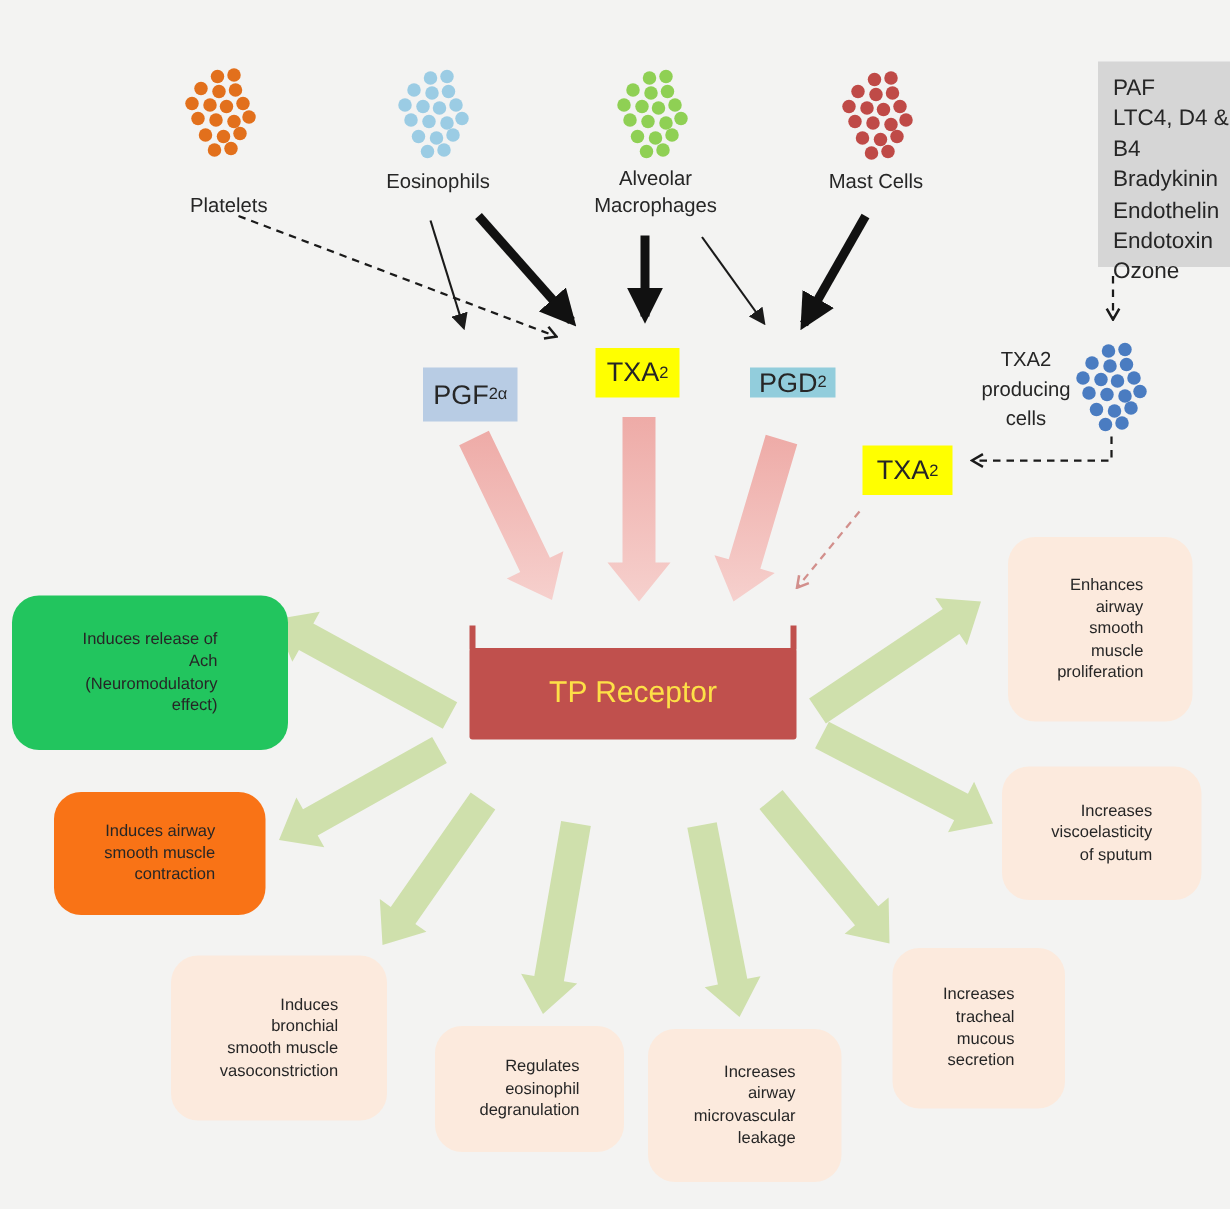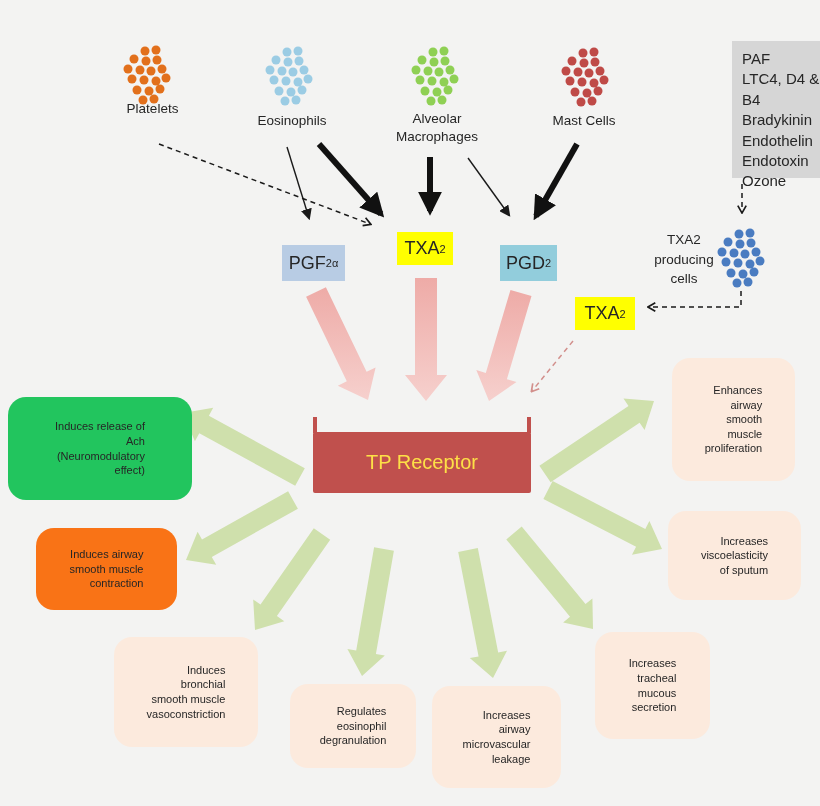--- a/index.html
+++ b/index.html
@@ -165,42 +165,42 @@
       <circle cx="22" cy="35" r="4.5" fill="#4a7cc1"></circle>
       <circle cx="34" cy="36" r="4.5" fill="#4a7cc1"></circle>
       <circle cx="44" cy="33" r="4.5" fill="#4a7cc1"></circle>
       <circle cx="15" cy="45" r="4.5" fill="#4a7cc1"></circle>
       <circle cx="27" cy="46" r="4.5" fill="#4a7cc1"></circle>
       <circle cx="38" cy="44" r="4.5" fill="#4a7cc1"></circle>
       <circle cx="21" cy="55" r="4.5" fill="#4a7cc1"></circle>
       <circle cx="32" cy="54" r="4.5" fill="#4a7cc1"></circle>
     </svg>
 
-  <div class="cell-label" style="left:110px;top:100px;width:85px">Platelets</div>
+  <div class="cell-label" style="left:110px;top:128px;width:85px">Platelets</div>
   <div class="cell-label" style="left:247px;top:112px;width:90px">Eosinophils</div>
   <div class="cell-label" style="left:377px;top:110px;width:120px">Alveolar
 Macrophages</div>
   <div class="cell-label" style="left:539px;top:112px;width:90px">Mast Cells</div>
 
   <div class="stimuli" style="left: 692px; top: 41px; width: 117px; height: 137px; background-color: rgb(214, 214, 214); margin-left: 40px;">PAF
 LTC4, D4 &amp; B4
 Bradykinin
 Endothelin
 Endotoxin
 Ozone</div>
 
   <div class="mediator" style="left: 282px; top: 245px; width: 63px; height: 36px; background-color: rgb(184, 204, 228);">
     <span>PGF</span>
       <sub>2α</sub>
   </div>
   <div class="mediator" style="left: 397px; top: 232px; width: 56px; height: 33px; background-color: rgb(255, 255, 0);">
     <span>TXA</span>
       <sub>2</sub>
   </div>
-  <div class="mediator" style="left: 500px; top: 245px; width: 57px; height: 36px; background-color: rgb(146, 205, 220);">
+  <div class="mediator" style="left: 500px; top: 245px; width: 57px; height: 20px; background-color: rgb(146, 205, 220);">
     <span>PGD</span>
       <sub>2</sub>
   </div>
   <div class="mediator" style="left: 575px; top: 297px; width: 60px; height: 33px; background-color: rgb(255, 255, 0);">
     <span>TXA</span>
       <sub>2</sub>
   </div>
 
   <div class="producing-label" style="left:644px;top:230px;width:80px">TXA2
 producing

